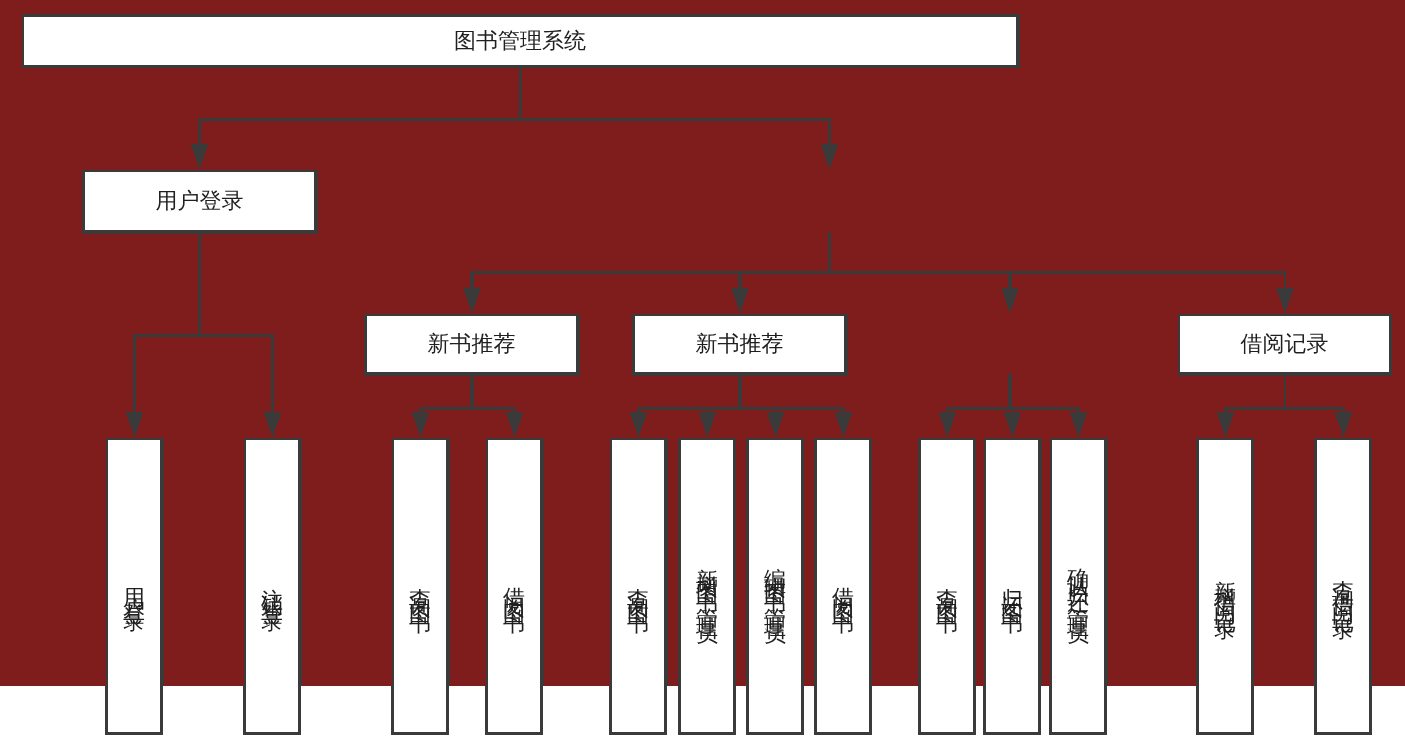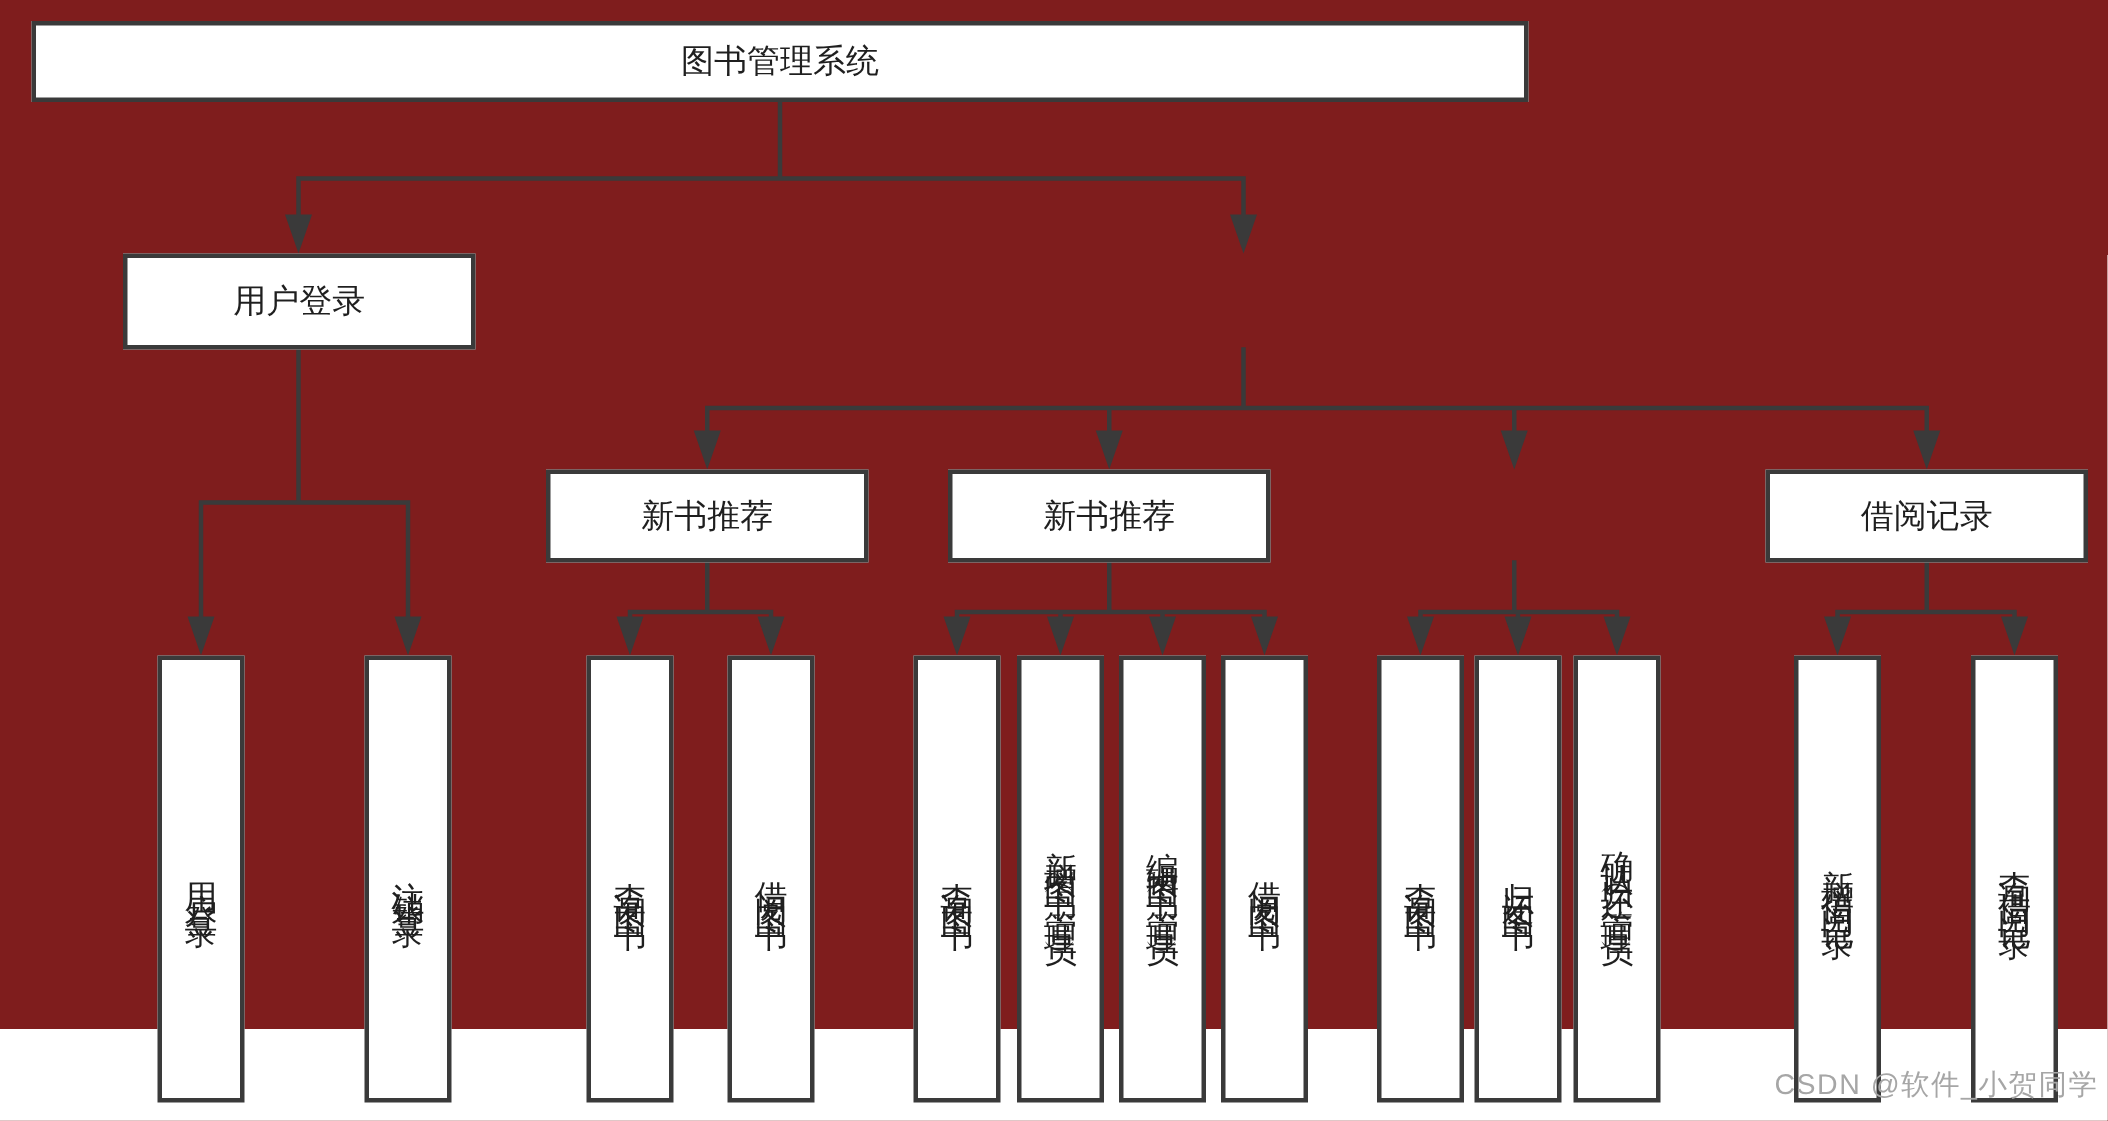--- a/index.html
+++ b/index.html
@@ -159,15 +159,14 @@
     <span class="label">确认归还（管理员）</span>
   </div>
 
   <div class="box vert" style="left:1196px;top:437px;width:58px;height:298px">
     <span class="label">新增借阅记录</span>
   </div>
   <div class="box vert" style="left:1314px;top:437px;width:58px;height:298px">
     <span class="label">查询借阅记录</span>
   </div>
 
-  <div class="watermark">CSDN @软件_小贺同学</div>
 
 </div>
 
 </body></html>

